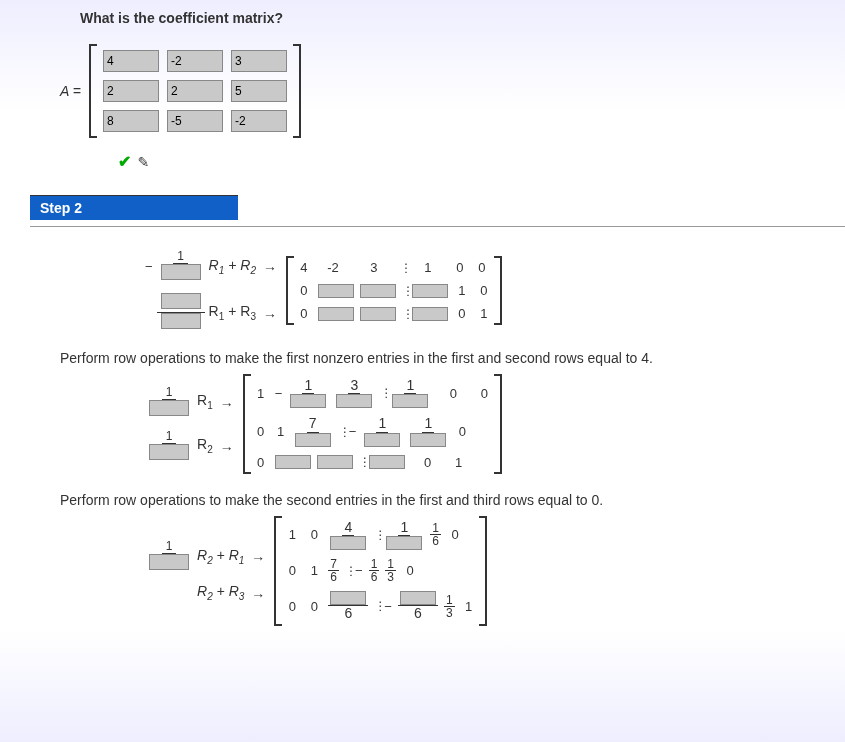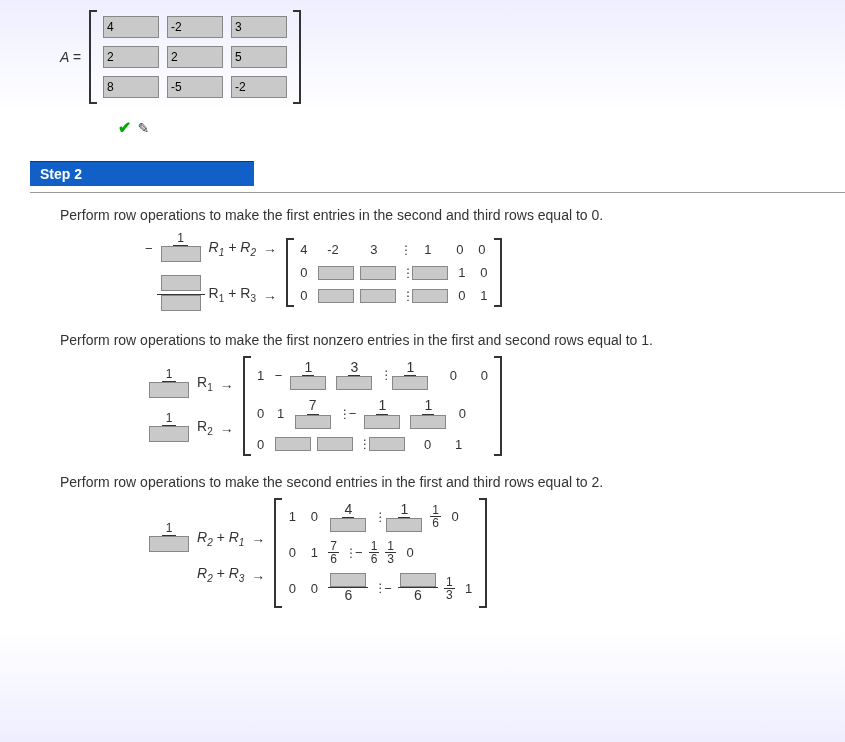--- a/index.html
+++ b/index.html
@@ -27,21 +27,21 @@
     .ibox {
       width: 56px; height: 22px; border: 1px solid #888; background: #c9c9c9;
       font-size: 12px; padding: 2px 3px;
     }
     .answer-row { display: flex; align-items: center; gap: 6px; margin: 14px 0 24px 88px; }
     .check { color: #0a0; font-weight: bold; font-size: 16px; }
     .pencil { font-size: 14px; }
     .ans-box { border: 1px solid #888; padding: 2px 6px; background: #fff; font-size: 13px; }
     .step-bar {
       background: #1060c8; color: #fff; font-weight: bold;
-      padding: 4px 10px; width: 224px; border-top: 1px solid #333;
+      padding: 4px 10px; width: 208px; border-top: 1px solid #333;
       margin-bottom: 6px;
     }
     .hr { border: none; border-top: 1px solid #999; margin: 0; }
     .step-body { padding: 14px 0 0 30px; }
     .instruction { margin: 0 0 8px 0; }
     
     .op-block { display: flex; align-items: center; margin: 8px 0 18px 85px; }
     .ops { display: flex; flex-direction: column; align-items: flex-end; gap: 10px; }
     .opline { display: flex; align-items: center; gap: 4px; font-size: 14px; }
     .minfrac { display: inline-flex; flex-direction: column; align-items: center; }
@@ -67,20 +67,21 @@
     
     .blockfrac { display: inline-flex; flex-direction: column; align-items: center; line-height: 1.1; }
     .blockfrac .t { border-bottom: 1px solid #333; padding: 0 2px; display:flex; justify-content:center; }
     .blockfrac .b { padding: 0 2px; display:flex; justify-content:center; }
   </style>
 </head>
 <body>
 
 <div class="content">
 
+  <div class="q1">What is the coefficient matrix?</div>
 
   <div class="matrix-section">
     <span class="eqA">A =</span>
     <div class="mat">
       <div class="lbrack"></div>
       <div class="mat-body">
         <div class="mat-row">
           <input class="ibox" value="4" style="">
           <input class="ibox" value="-2" style="">
           <input class="ibox" value="3" style="">
@@ -102,21 +103,20 @@
 
   <div class="answer-row">
     <span class="check">✔</span>
     <span class="pencil">✎</span>
   </div>
 
   <div class="step-bar">Step 2</div>
   <hr class="hr">
 
   <div class="step-body">
-    <p class="instruction">Perform row operations to make the first entries in the second and third rows equal to 0.</p>
 
     <div class="op-block">
       <div class="ops">
         <div class="opline">
           <span class="minus">−</span>
           <span class="minfrac">
             <span class="num fixed">1</span>
             <span class="den"><span class="inp"></span></span>
           </span>
           <span style="font-style:italic"><span>R</span><sub>1</sub> <span>+</span> <span>R</span><sub>2</sub></span>
@@ -159,21 +159,21 @@
             <span class="dots"></span>
             <span class="blankbox"></span>
             <span class="val">0</span>
             <span class="val">1</span>
           </div>
         </div>
         <div class="rbrack"></div>
       </div>
     </div>
 
-    <p class="instruction">Perform row operations to make the first nonzero entries in the first and second rows equal to 1.</p>
+    <p class="instruction">Perform row operations to make the first nonzero entries in the first and second rows equal to 4.</p>
 
     <div class="op-block">
       <div class="ops">
         <div class="opline">
           <span class="minfrac">
             <span class="num fixed">1</span>
             <span class="den"><span class="inp"></span></span>
           </span>
           <span style=""><span>R</span><sub>1</sub></span>
           <span class="arrow">→</span>
@@ -259,21 +259,21 @@
             <span class="dots"></span>
             <span class="blankbox"></span>
             <span class="val" style="min-width:34px">0</span>
             <span class="val">1</span>
           </div>
         </div>
         <div class="rbrack"></div>
       </div>
     </div>
 
-    <p class="instruction">Perform row operations to make the second entries in the first and third rows equal to 2.</p>
+    <p class="instruction">Perform row operations to make the second entries in the first and third rows equal to 0.</p>
 
     <div class="op-block">
       <div class="ops">
         <div class="opline">
           <span class="minfrac">
             <span class="num fixed">1</span>
             <span class="den"><span class="inp"></span></span>
           </span>
           <span style="font-style:italic"><span>R</span><sub>2</sub> <span>+</span> <span>R</span><sub>1</sub></span>
           <span class="arrow">→</span>

